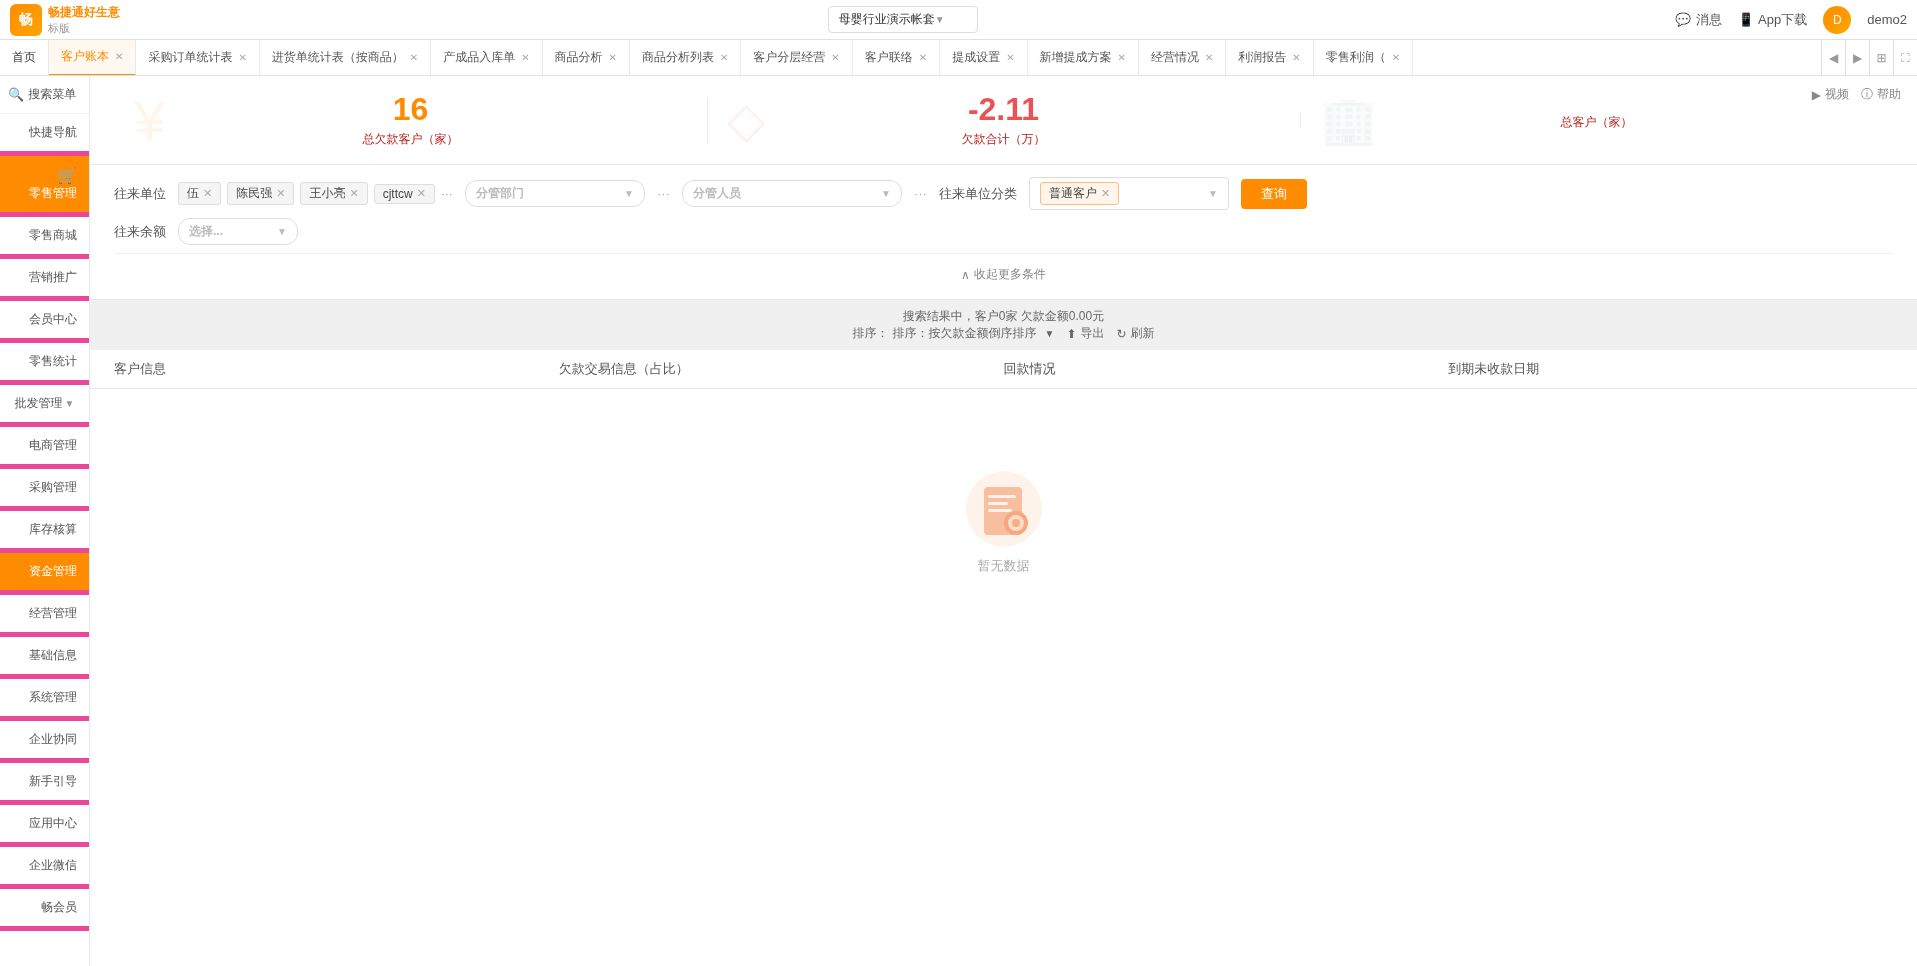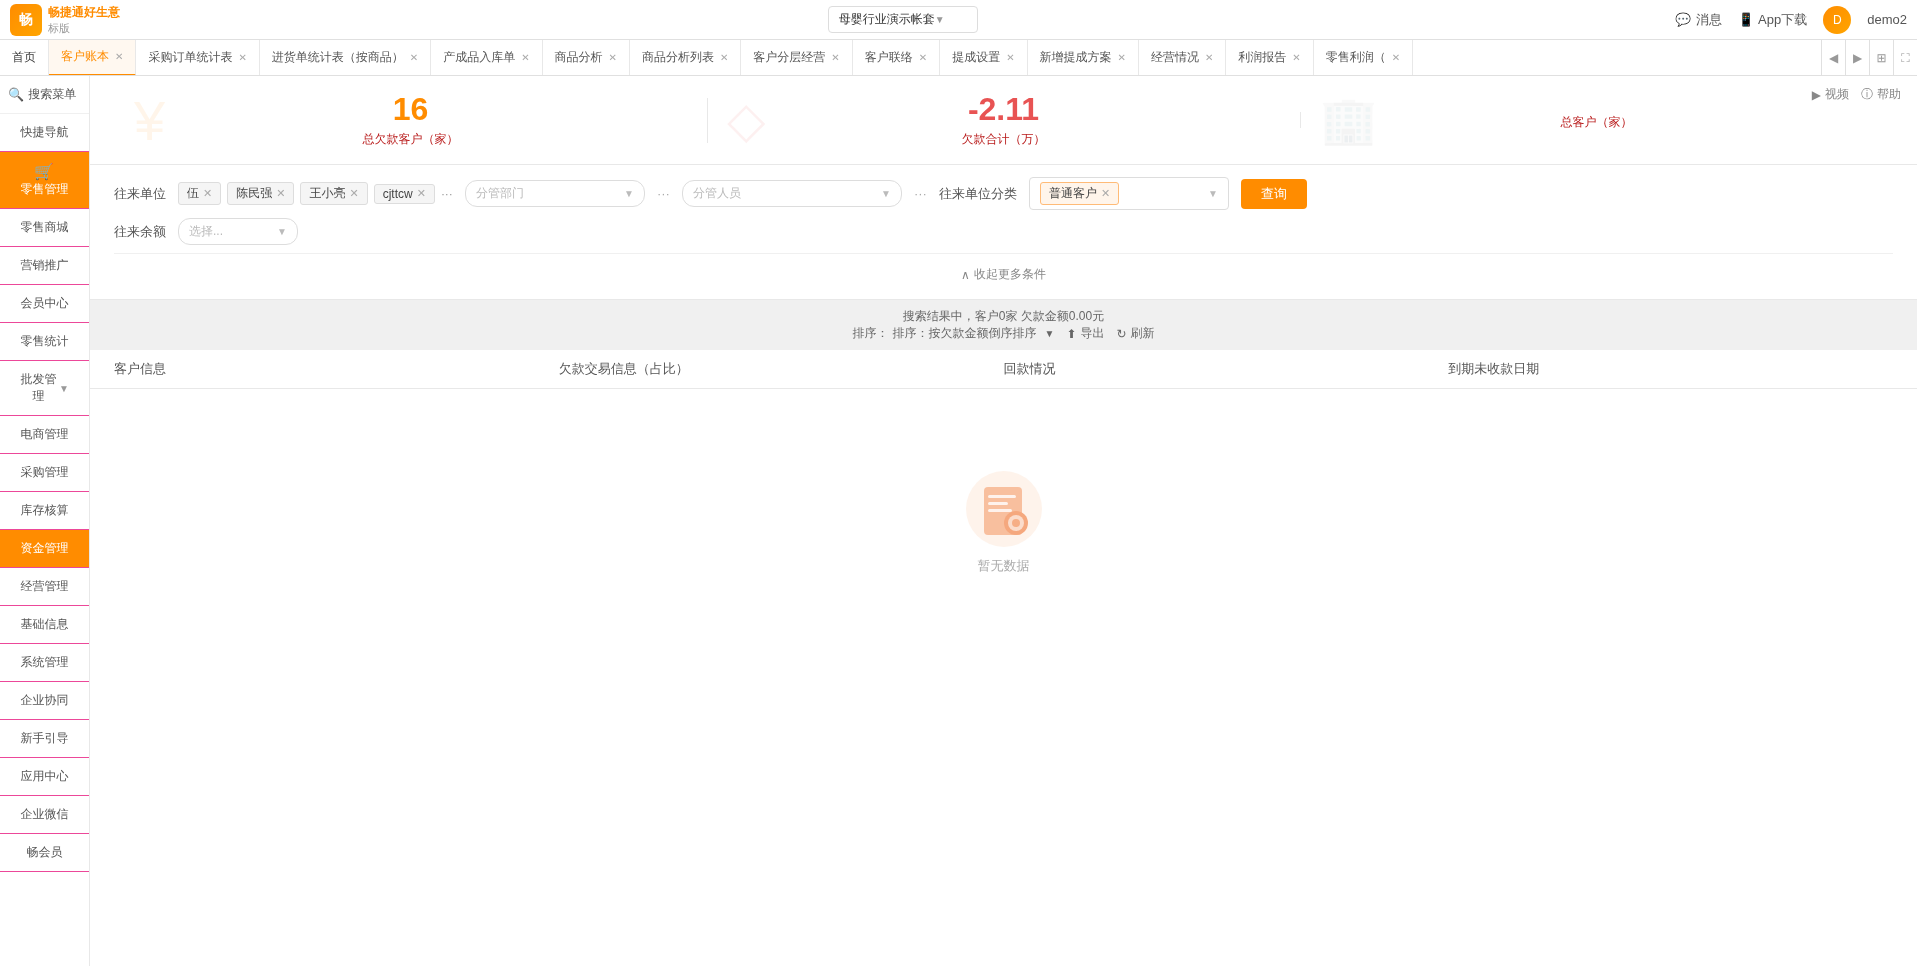--- a/index.html
+++ b/index.html
@@ -89,22 +89,22 @@
     .sidebar {
       width: 90px; background: #fff; border-right: 1px solid #e8e8e8;
       display: flex; flex-direction: column; overflow-y: auto; flex-shrink: 0;
     }
     .sidebar-search {
       padding: 10px 8px; border-bottom: 1px solid #f0f0f0;
       display: flex; align-items: center; gap: 4px;
       cursor: pointer; color: #555;
     }
     .sidebar-item {
-      padding: 10px 20px; text-align: center; cursor: pointer;
-      font-size: 12px; color: #555; border-bottom: 1px solid #ec4899;
+      padding: 10px 12px; text-align: right; cursor: pointer;
+      font-size: 12px; color: #555; border-bottom: 5px solid #ec4899;
     }
     .sidebar-item.active { background: #ff8c00; color: white; }
     .sidebar-item.has-sub { display: flex; align-items: center; justify-content: center; gap: 2px; }
 
     
     .content-area {
       flex: 1; overflow-y: auto; background: #f5f5f5; display: flex; flex-direction: column;
     }
 
     
@@ -150,21 +150,21 @@
     .filter-tag {
       display: flex; align-items: center; gap: 4px;
       background: #f5f5f5; border: 1px solid #ddd; border-radius: 3px;
       padding: 2px 8px; font-size: 12px; color: #444;
     }
     .filter-tag .tag-close { color: #aaa; cursor: pointer; font-size: 11px; }
     .filter-more { color: #999; cursor: pointer; font-size: 12px; }
     .filter-select {
       display: flex; align-items: center; gap: 8px;
       border: 1px solid #ddd; border-radius: 12px; padding: 4px 10px;
-      background: #fff; cursor: pointer; font-size: 12px; min-width: 160px;
+      background: #fff; cursor: pointer; font-size: 12px; min-width: 160px; font-weight: bold;
     }
     .filter-select .arrow { color: #bbb; font-size: 10px; margin-left: auto; }
     .filter-dots { color: #aaa; cursor: pointer; }
 
     .collapse-btn {
       display: flex; align-items: center; justify-content: center;
       gap: 4px; color: #888; font-size: 12px; cursor: pointer; padding: 4px 0;
     }
 
     .filter-classify-select {

